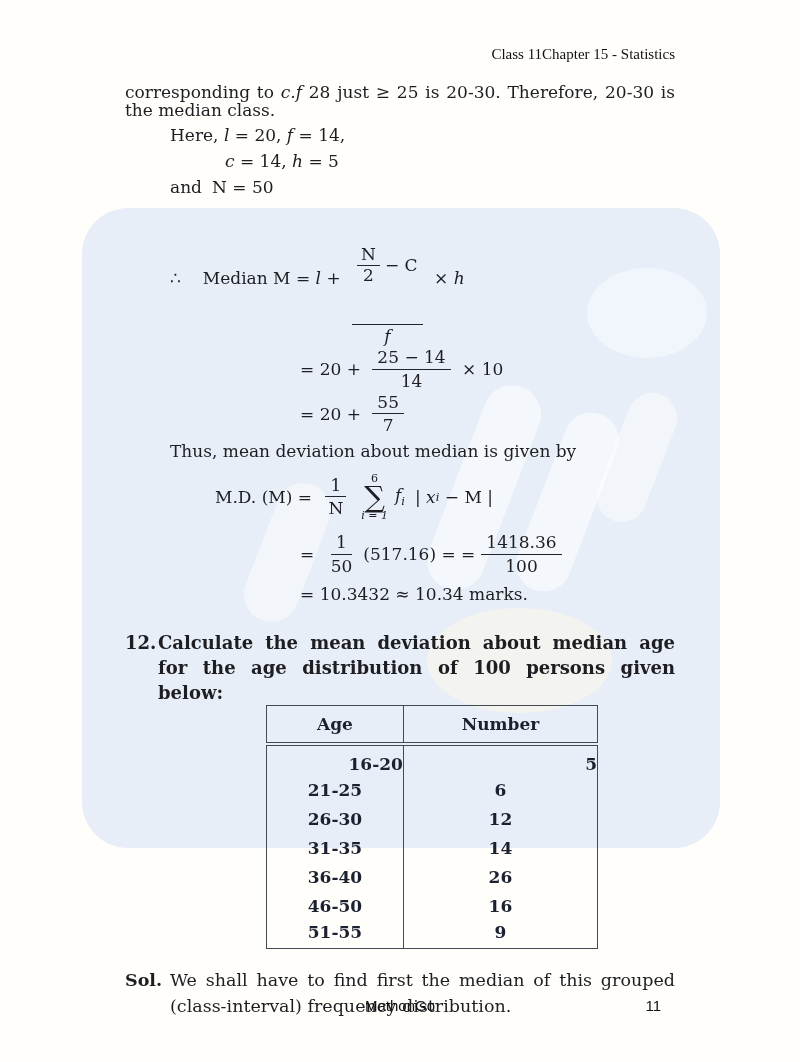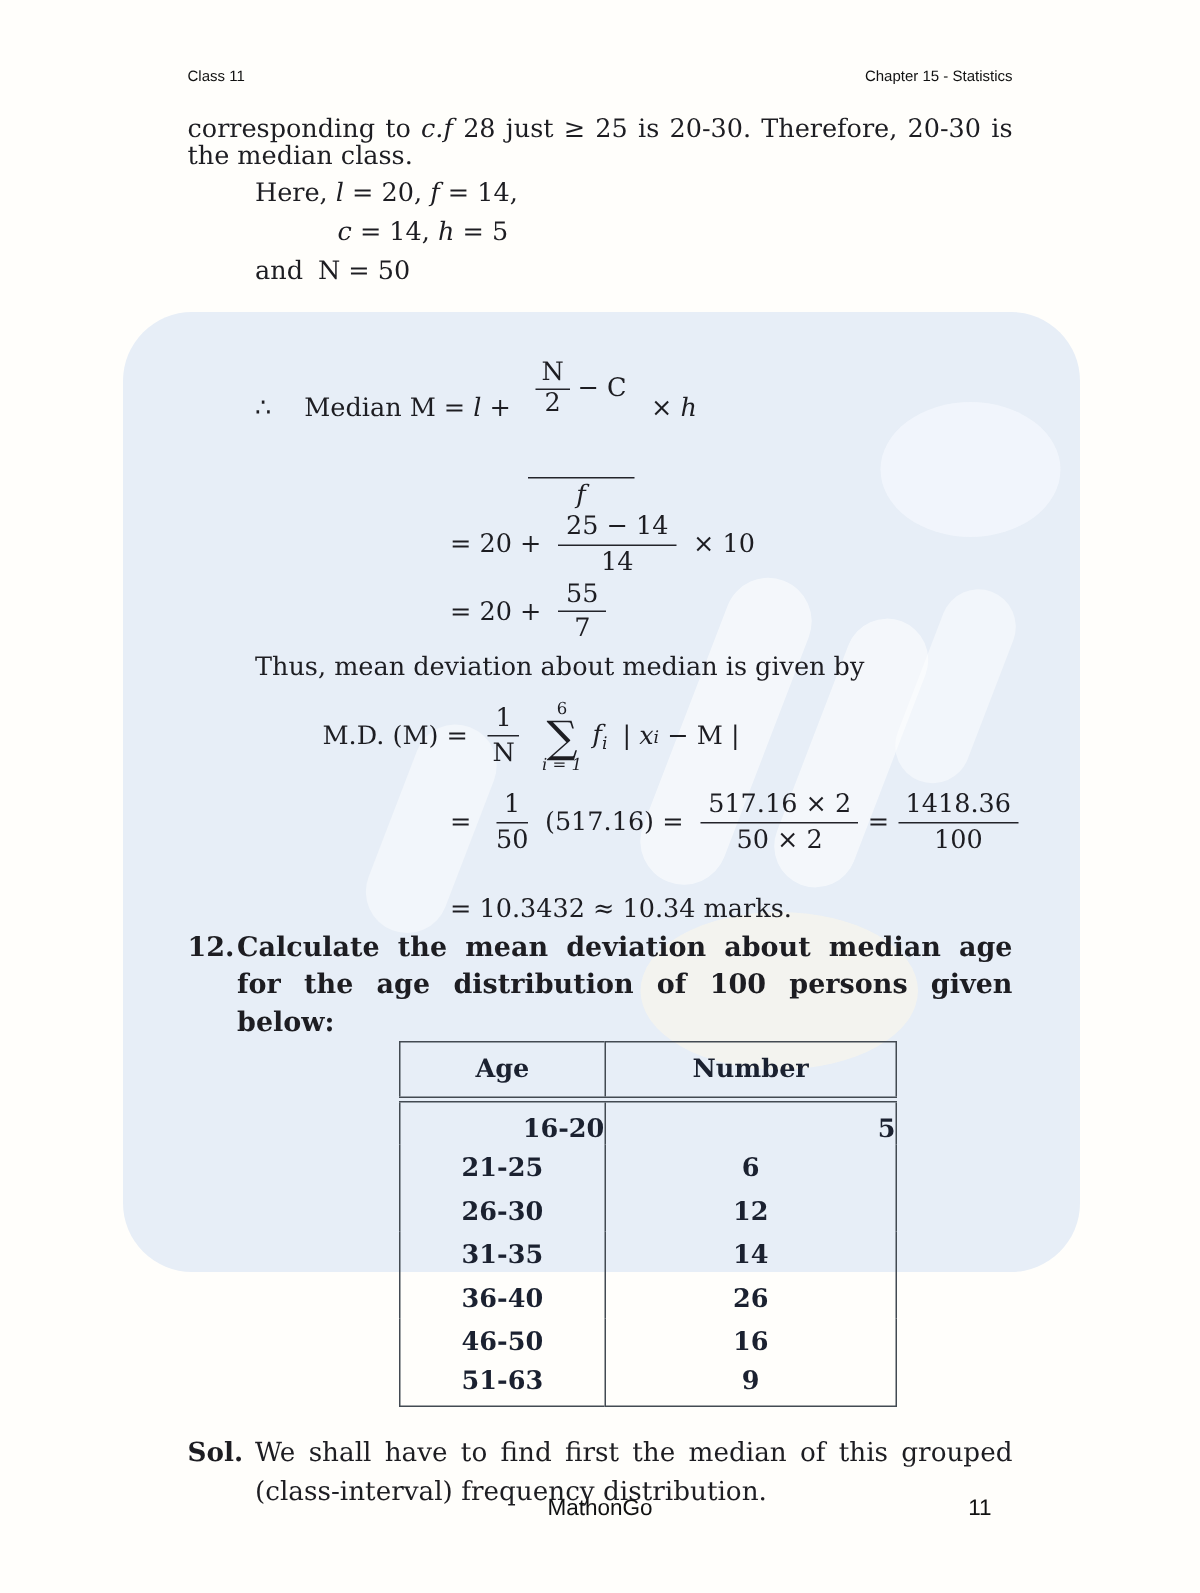--- a/index.html
+++ b/index.html
@@ -20,22 +20,22 @@
   .wm-c { left:530px; top:182px; width:50px; height:135px; opacity:0.45; }
   .wm-d { left:178px; top:272px; width:55px; height:145px; opacity:0.45; }
   .wm-blob { position:absolute; border-radius:50%; background:#fbf7ea; opacity:0.6; }
   .wm-e { left:345px; top:400px; width:185px; height:105px; }
   .wm-f { left:505px; top:60px; width:120px; height:90px; background:#f5f8fd; opacity:.7; }
 
   .content { position:relative; z-index:1; padding:0 125px; }
 
   
   .hdr {
-    display:flex; justify-content:space-between; padding-top:46px;
-    font-family:Liberation Sans, sans-serif; font-size:10px; color:#111;
+    display:flex; justify-content:flex-end; padding-top:46px;
+    font-family:Liberation Serif, serif; font-size:15px; color:#111;
   }
   .footer { position:absolute; left:0; top:997px; width:100%; z-index:1;
     font-family:"Liberation Sans", sans-serif; font-size:15px; color:#111; }
   .footer .brand { position:absolute; left:0; width:100%; text-align:center; }
   .footer .pageno { position:absolute; right:139px; top:0; }
 
   
   .para { margin-top:20px; line-height:18px; text-align:justify; }
   .ind45 { padding-left:45px; }
   .ind100 { padding-left:100px; }
@@ -58,26 +58,26 @@
   .sum .sigma { font-size:29px; line-height:0.9; }
   .sum .lim-b { font-size:11px; font-style:italic; }
   .eq-med { margin-left:45px; margin-top:12px; }
   .eq-indent { margin-left:175px; }
   .eq2 { margin-top:2px; }
   .eq3 { margin-top:2px; }
   .eq4 { margin-top:4px; line-height:24px; }
   .thus { margin-top:4px; line-height:24px; }
   .eq-md { margin-left:90px; margin-top:10px; }
   .eq5 { margin-top:12px; }
-  .eq6 { margin-top:24px; line-height:26px; }
+  .eq6 { margin-top:6px; line-height:26px; }
   .sp { display:inline-block; width:10px; }
   .sp22 { display:inline-block; width:22px; }
 
   
-  .q12 { display:flex; margin-top:0; font-weight:bold; font-size:18px; line-height:25px; }
+  .q12 { display:flex; margin-top:23px; font-weight:bold; font-size:18px; line-height:25px; }
   .q12 .qnum { width:33px; flex:none; }
   .q12 .qtext { text-align:justify; }
 
   
   .tbl-wrap { margin-left:141px; }
   table.data { border-collapse:collapse; width:332px; background:transparent;
     font-size:17px; font-weight:bold; color:#1b2130; text-align:center; }
   table.data th, table.data td { border:none; }
   table.data th { height:38px; border-bottom:4px double #434a52; font-size:17px; }
   table.data td { height:29px; padding-top:3px; }
@@ -180,24 +180,20 @@
         <span> |</span>
     </div>
 
     <div class="eqrow eq-indent eq5">
       <span>= </span>
       <span class="frac">
         <span class="num">1</span>
         <span class="den">50</span>
       </span>
       <span>(517.16) = </span>
-      <span class="frac">
-        <span class="num">517.16 × 2</span>
-        <span class="den">50 × 2</span>
-      </span>
       <span>=</span>
       <span class="frac">
         <span class="num">1418.36</span>
         <span class="den">100</span>
       </span>
     </div>
 
     <div class="eq-indent eq6"><span>= 10.3432 ≈ 10.34 marks.</span></div>
 
     <div class="q12">
@@ -232,21 +228,21 @@
             </tr>
           <tr>
               <td>36-40</td>
               <td class="col2">26</td>
             </tr>
           <tr>
               <td>46-50</td>
               <td class="col2">16</td>
             </tr>
           <tr>
-              <td>51-63</td>
+              <td>51-55</td>
               <td class="col2">9</td>
             </tr>
         </tbody>
       </table>
     </div>
 
     <div class="sol">
       <span class="slabel">Sol.</span>
       <span class="stext">We shall have to find first the median of this grouped (class-interval) frequency distribution.</span>
     </div>

